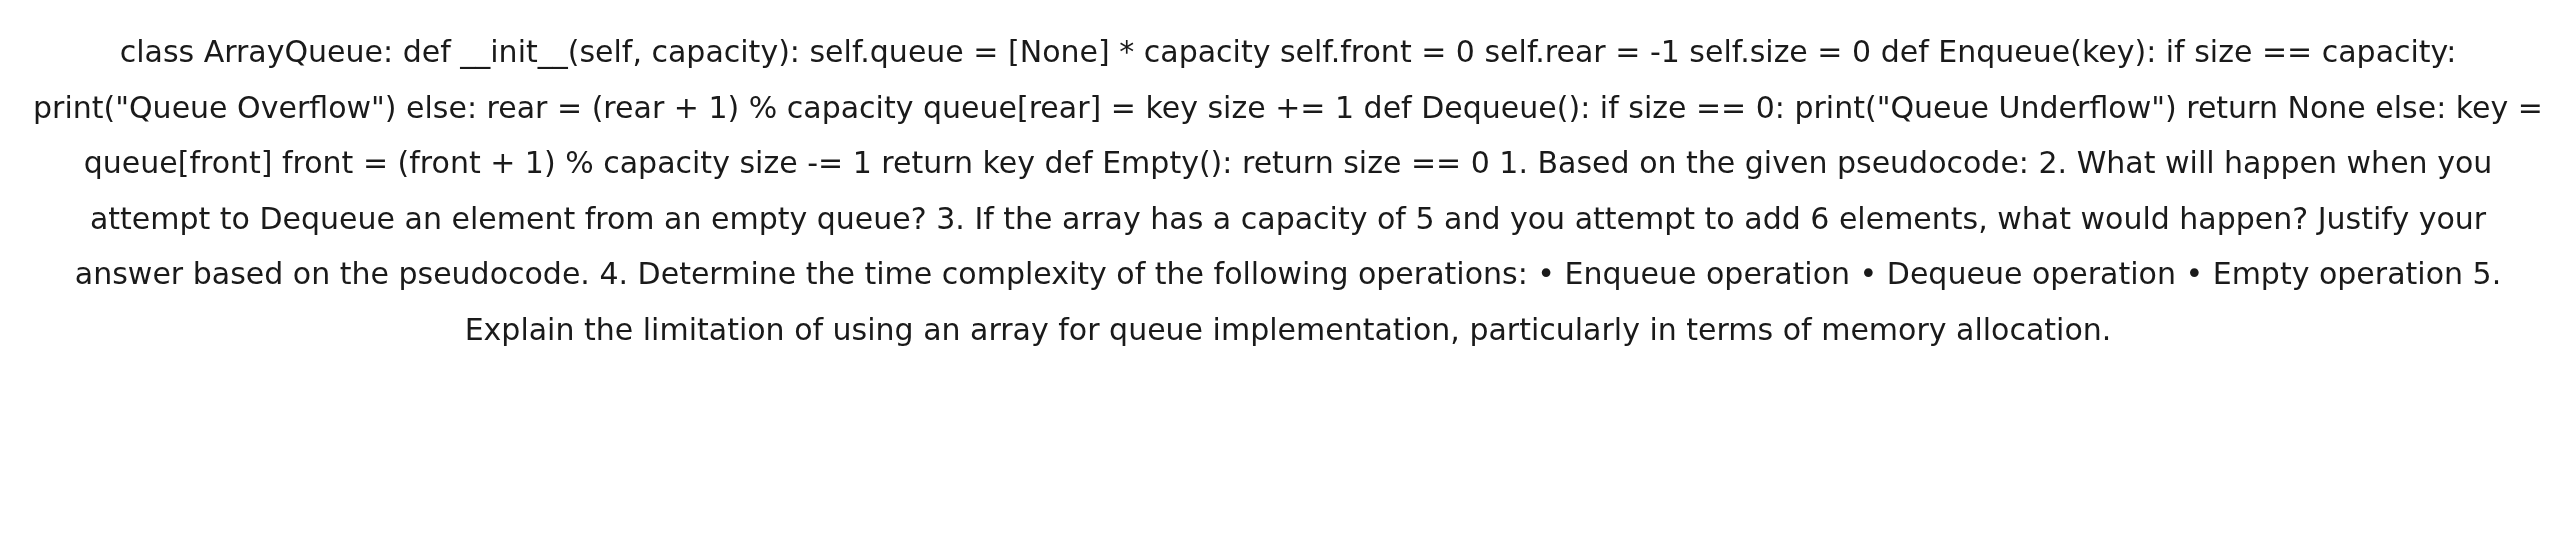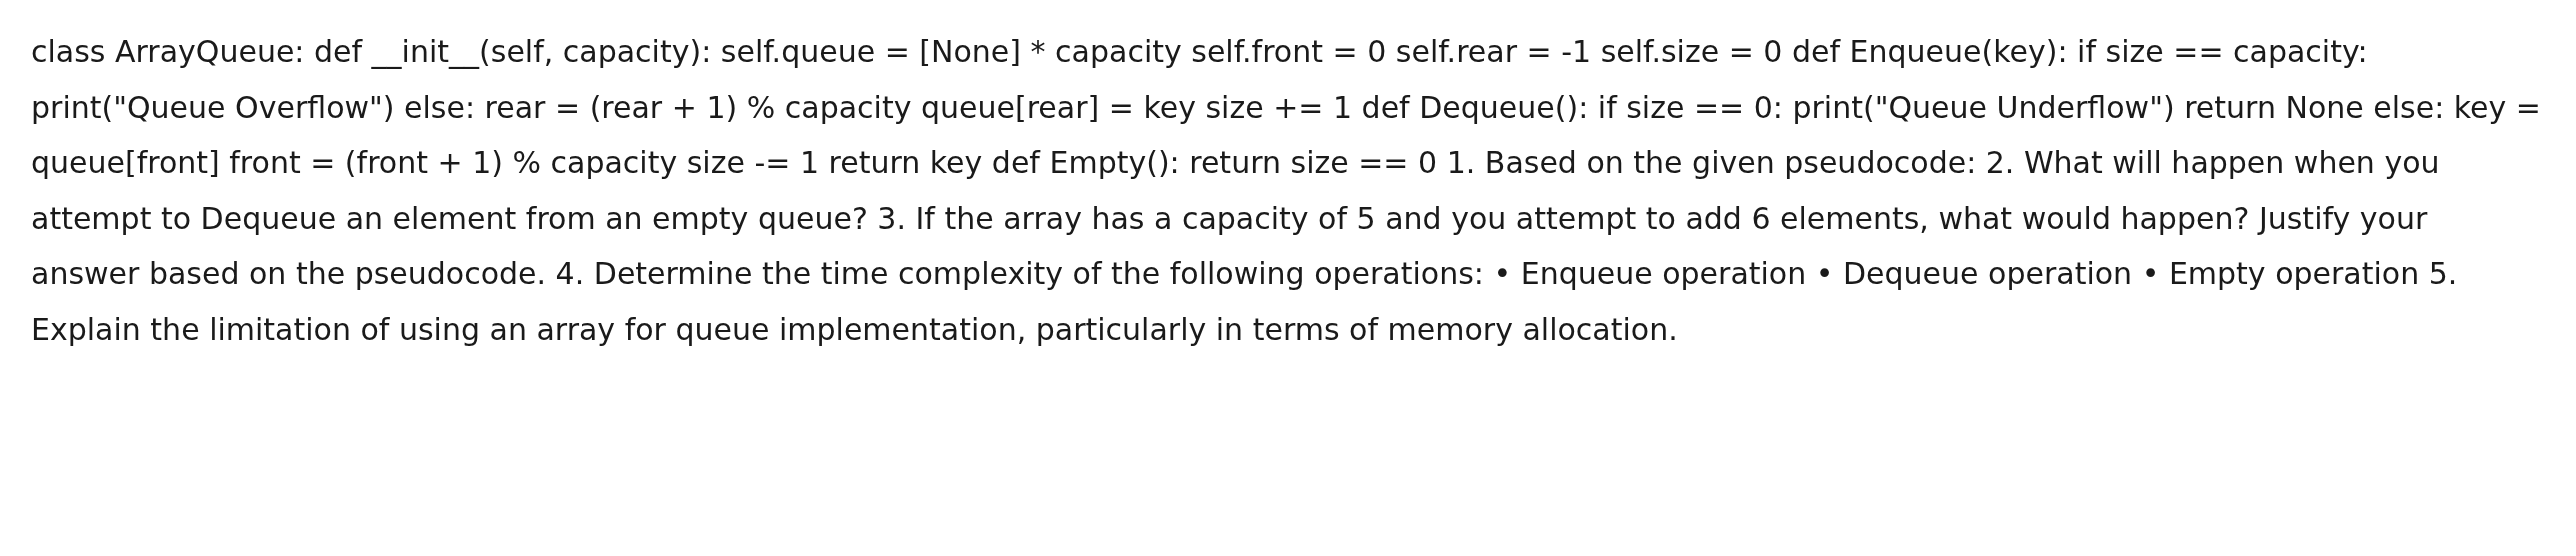--- a/index.html
+++ b/index.html
@@ -1,18 +1,19 @@
 <!DOCTYPE html>
 <html style="font-size:13.7px"><head>
   <meta charset="utf-8">
   <style>
     * {
       margin: 0;
       padding: 0;
       box-sizing: border-box;
+      text-align: center;
     }
     body {
       width: 2576px;
       height: 556px;
       background: #ffffff;
       font-family: "DejaVu Sans", "Helvetica Neue", Arial, sans-serif;
       font-size: 30px;
       color: #1a1a1a;
       line-height: 1.85;
       padding: 24px 31px;

